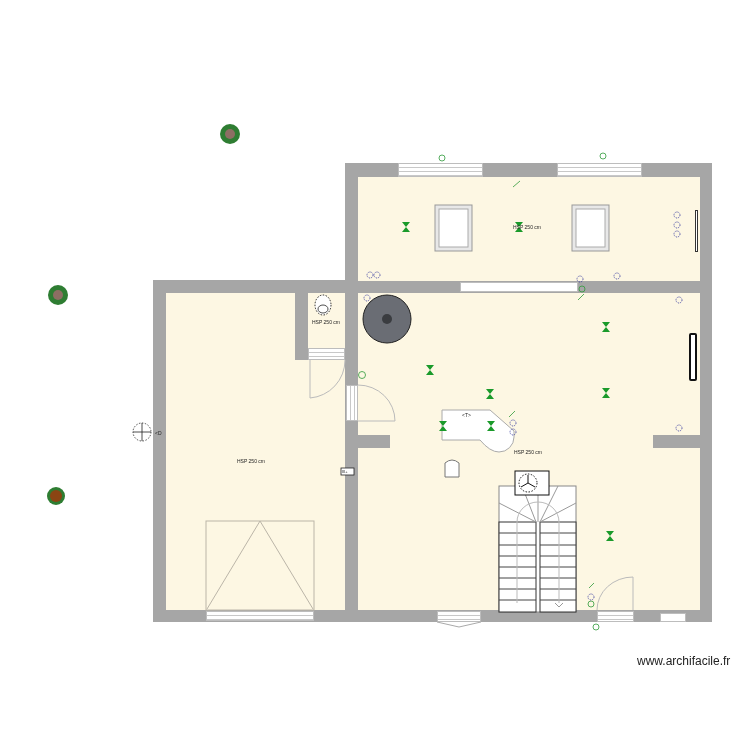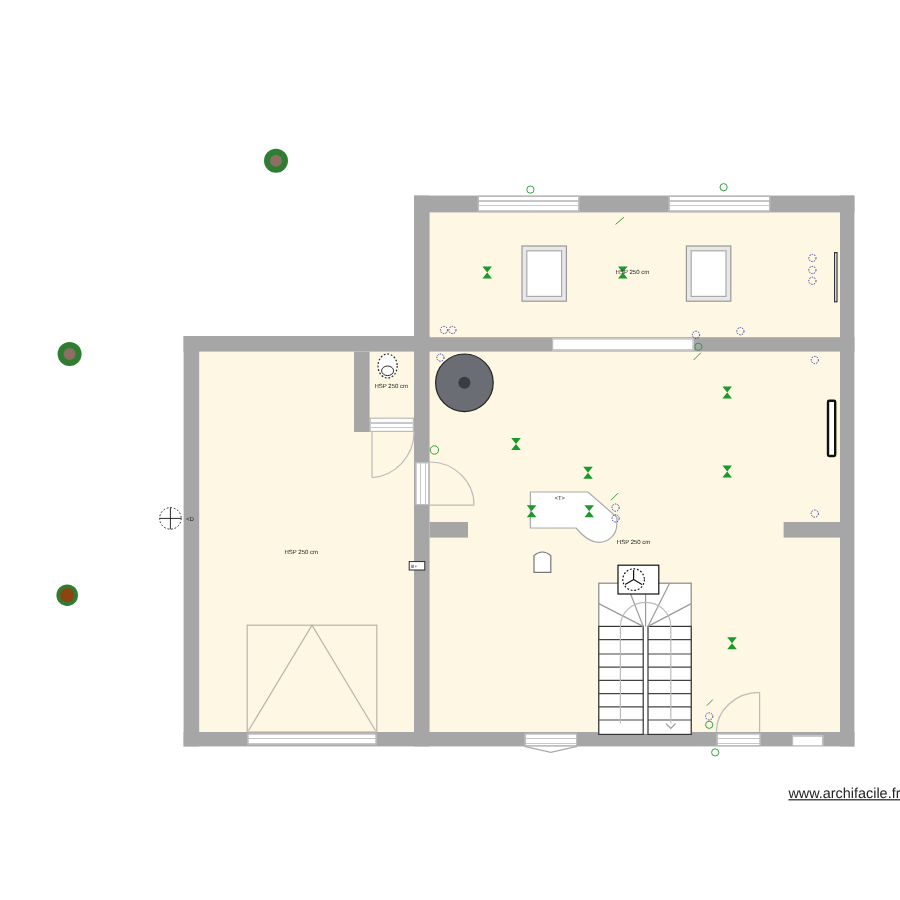--- a/index.html
+++ b/index.html
@@ -199,13 +199,13 @@
   </g>
 </svg>
 
 <div class="label" style="left:513px;top:224px;">HSP 250 cm</div>
 <div class="label" style="left:237px;top:458px;">HSP 250 cm</div>
 <div class="label" style="left:312px;top:319px;">HSP 250 cm</div>
 <div class="label" style="left:514px;top:449px;">HSP 250 cm</div>
 <div class="label" style="left:342px;top:469px;font-size:4px;">III+</div>
 <div class="label" style="left:155px;top:430px;font-size:5px;">&lt;D</div>
 
-<div class="watermark" style="left:657px;top:654px;text-decoration:underline;">www.archifacile.fr</div>
+<div class="watermark" style="left:637px;top:654px;">www.archifacile.fr</div>
 
 </body></html>

